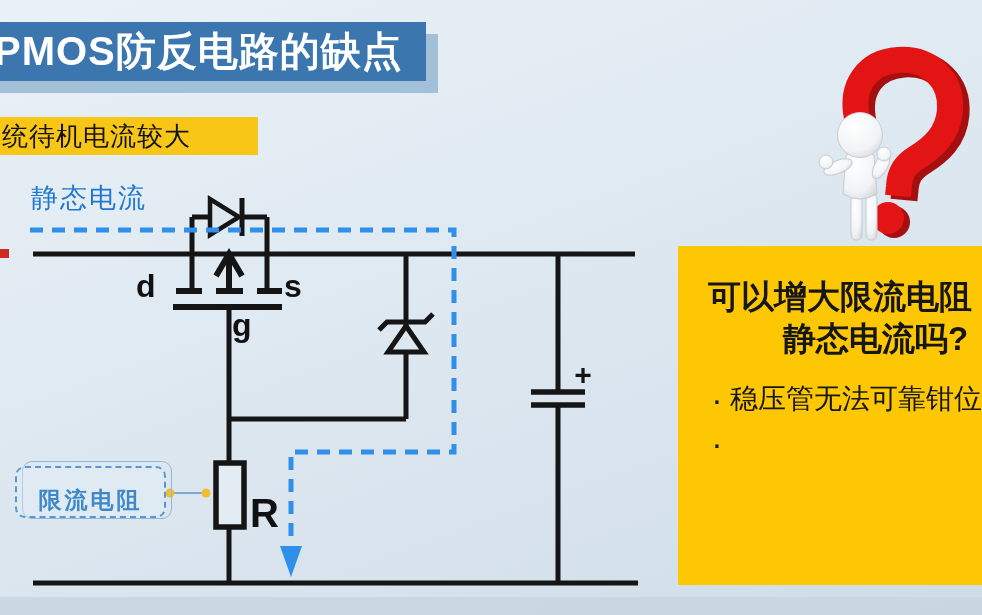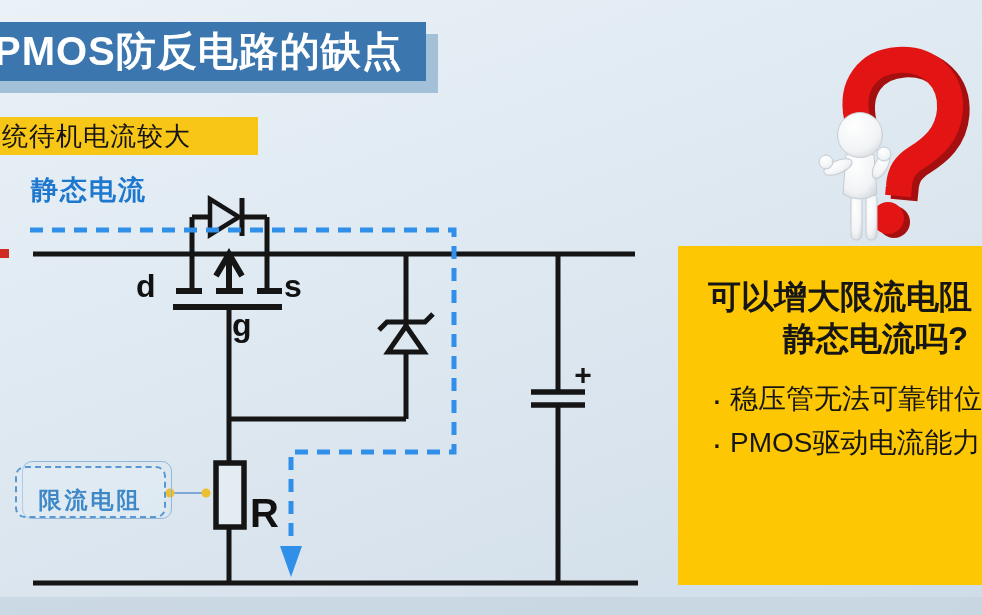--- a/index.html
+++ b/index.html
@@ -19,21 +19,21 @@
     color:#ffffff;font-size:40px;font-weight:bold;line-height:59px;
     padding-left:14px;white-space:nowrap;letter-spacing:1px;
   }
   .subtitle-banner{
     left:-18px;top:117px;width:276px;height:38px;background:#f8c616;
     color:#141414;font-size:26px;font-weight:500;line-height:38px;
     padding-left:20px;white-space:nowrap;letter-spacing:1px;
   }
 
   
-  .quiescent-label{left:31px;top:172px;font-size:27px;font-weight:bold;color:#1e78ce;letter-spacing:2px;white-space:nowrap;}
+  .quiescent-label{left:31px;top:180px;font-size:27px;font-weight:normal;color:#1e78ce;letter-spacing:2px;white-space:nowrap;}
   .rlimit-ghost{left:22px;top:461px;width:150px;height:58px;border:1.5px solid #94b7d8;border-radius:10px;}
   .rlimit-box{
     left:15px;top:466px;width:151px;height:52px;border:2.5px dashed #5697d4;border-radius:10px;
     background:rgba(230,240,248,.35);
     display:flex;align-items:flex-end;justify-content:center;
   }
   .rlimit-text{font-size:23px;font-weight:bold;color:#3e88c8;letter-spacing:3px;white-space:nowrap;}
 
   
   .panel{
@@ -167,19 +167,18 @@
     <div class="bullets">
       <div class="bullet">
         <div class="bullet-dot">·</div>
         <div class="bullet-lines">
           <div>稳压管无法可靠钳位</div>
         </div>
       </div>
       <div class="bullet">
         <div class="bullet-dot">·</div>
         <div class="bullet-lines">
-          <div>PMOS驱动电流能力</div>
         </div>
       </div>
     </div>
   </div>
 
 </div>
 
 </body></html>

